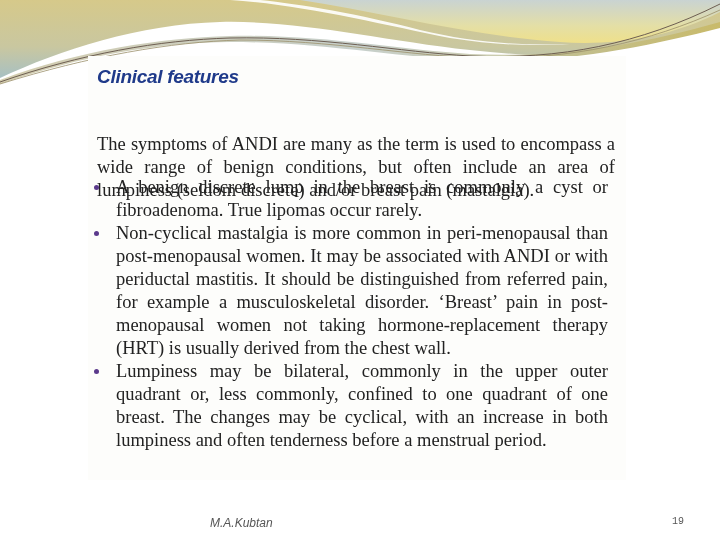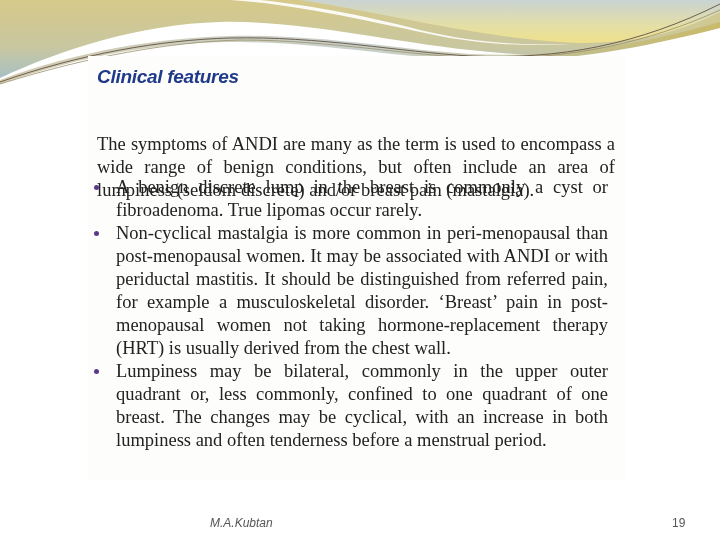--- a/index.html
+++ b/index.html
@@ -91,22 +91,22 @@
       top: 516px;
       font-family: "Liberation Sans", sans-serif;
       font-size: 12px;
       color: #555555;
       font-style: italic;
     }
     .footer-page {
       position: absolute;
       left: 672px;
       top: 516px;
-      font-family: Liberation Sans, sans-serif;
-      font-size: 12px;
+      font-family: Liberation Mono, monospace;
+      font-size: 10px;
       color: #555555;
       text-align: right;
     }
   </style>
 </head>
 <body>
 
 <div class="slide-bg">
 
   <svg class="header-swoosh" viewBox="0 0 720 90" preserveAspectRatio="none">

